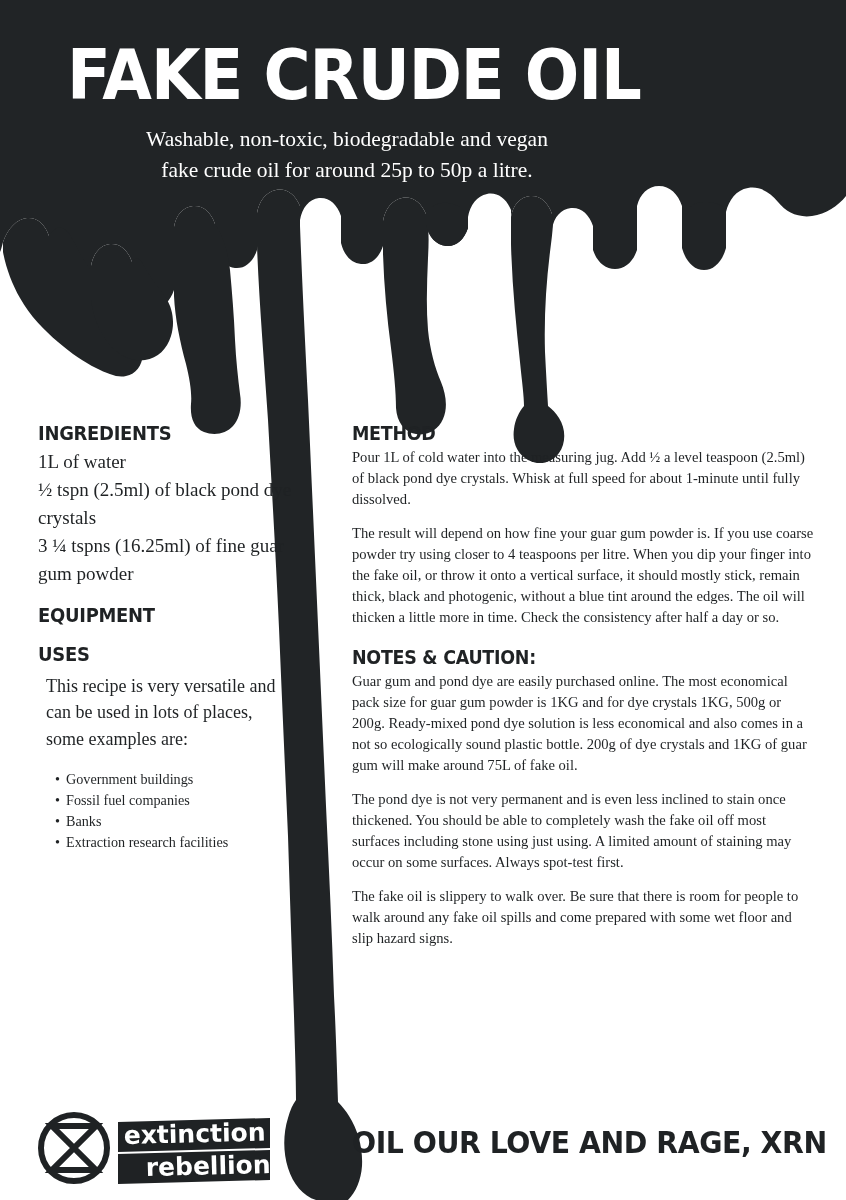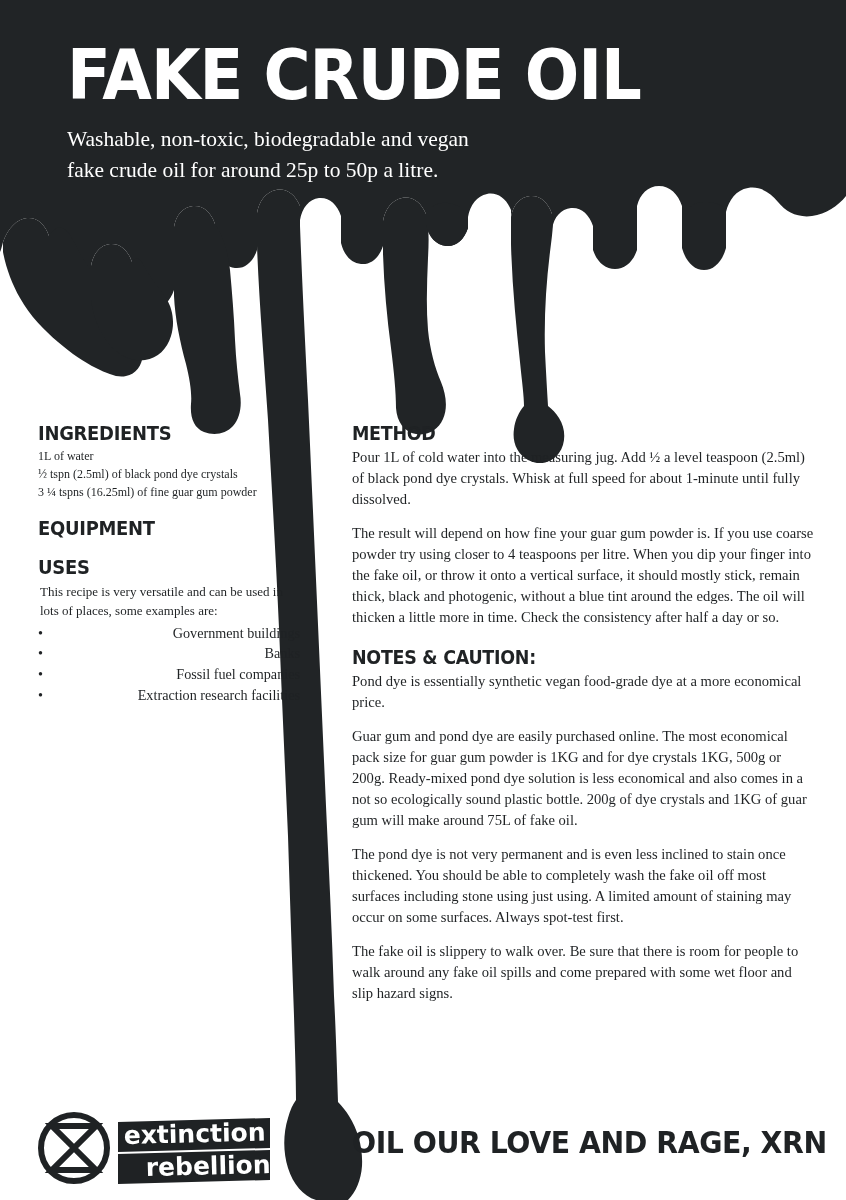--- a/index.html
+++ b/index.html
@@ -48,21 +48,21 @@
     transform-origin: left top;
     white-space: nowrap;
   }
   #poster-subtitle {
     margin: 16px 0 0 0;
     font-size: 21.5px;
     line-height: 1.45;
     color: #ffffff;
     max-width: 560px;
   }
-  #poster-subtitle span { display: block; }
+  #poster-subtitle span { display: block; text-align: center; }
 
   
   #content {
     position: absolute;
     left: 0; top: 0;
     width: 846px; height: 1200px;
     z-index: 3;
   }
   .column { position: absolute; }
   #left-column  { left: 38px;  top: 424px; width: 262px; }
@@ -79,40 +79,40 @@
     line-height: 1.05;
     margin: 0 0 4px 0;
     transform: scaleX(0.92);
     transform-origin: left center;
     color: #1f2224;
   }
   #right-column .section-heading { font-size: 19px; margin-bottom: 3px; }
 
   .line-list { margin: 0; padding: 0; list-style: none; }
   .line-list li {
-    font-size: 12px;
+    font-size: 19px;
     line-height: 1.47;
     margin: 0;
   }
-  .bullet-list { margin: 0; padding: 0; list-style: none; text-align: right; }
+  .bullet-list { margin: 17px; padding: 0; list-style: none; }
   .bullet-list li {
     font-size: 14.2px;
     line-height: 1.47;
     position: relative;
     padding-left: 11px;
   }
   .bullet-list li::before {
     content: "\2022";
     position: absolute;
     left: 0; top: 0;
   }
   .intro-text {
-    font-size: 13px;
+    font-size: 18px;
     line-height: 1.47;
-    margin: 2px;
+    margin: 8px;
   }
 
   .para {
     font-size: 14.6px;
     line-height: 1.44;
     margin: 0 0 13px 0;
     text-align: left;
   }
   .para:last-child { margin-bottom: 0; }
   #method-body { margin-bottom: 20px; }
@@ -351,42 +351,41 @@
 
     <div class="section">
       <h2 class="section-heading">EQUIPMENT</h2>
     </div>
 
     <div class="section">
       <h2 class="section-heading">USES</h2>
       <p class="intro-text">This recipe is very versatile and can be used in lots of places, some examples are:</p>
       <ul class="bullet-list">
         <li>Government buildings</li>
+        <li>Fossil fuel companies</li>
         <li>Banks</li>
-        <li>Fossil fuel companies</li>
         <li>Extraction research facilities</li>
       </ul>
     </div>
 
   </div>
 
   <div class="column" id="right-column">
 
     <div class="section">
       <h2 class="section-heading">METHOD</h2>
       <div id="method-body">
         <p class="para">Pour 1L of cold water into the measuring jug. Add ½ a level teaspoon (2.5ml) of black pond dye crystals. Whisk at full speed for about 1-minute until fully dissolved.</p>
         <p class="para">The result will depend on how fine your guar gum powder is. If you use coarse powder try using closer to 4 teaspoons per litre. When you dip your finger into the fake oil, or throw it onto a vertical surface, it should mostly stick, remain thick, black and photogenic, without a blue tint around the edges. The oil will thicken a little more in time. Check the consistency after half a day or so.</p>
       </div>
     </div>
 
     <div class="section">
       <h2 class="section-heading">NOTES &amp; CAUTION:</h2>
       <div>
-        <p class="para">Pond dye is essentially synthetic vegan food-grade dye at a more economical price.</p>
         <p class="para">Guar gum and pond dye are easily purchased online. The most economical pack size for guar gum powder is 1KG and for dye crystals 1KG, 500g or 200g. Ready-mixed pond dye solution is less economical and also comes in a not so ecologically sound plastic bottle. 200g of dye crystals and 1KG of guar gum will make around 75L of fake oil.</p>
         <p class="para">The pond dye is not very permanent and is even less inclined to stain once thickened. You should be able to completely wash the fake oil off most surfaces including stone using just using. A limited amount of staining may occur on some surfaces. Always spot-test first.</p>
         <p class="para">The fake oil is slippery to walk over. Be sure that there is room for people to walk around any fake oil spills and come prepared with some wet floor and slip hazard signs.</p>
       </div>
     </div>
 
   </div>
 </div>
 
 <div id="footer">

